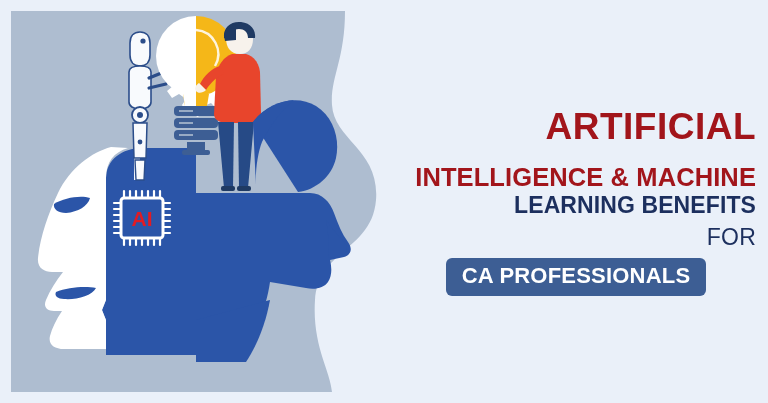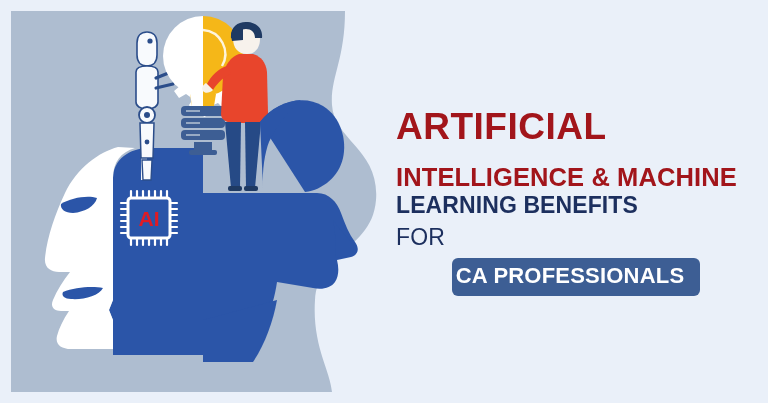--- a/index.html
+++ b/index.html
@@ -27,34 +27,34 @@
     left: 0;
     top: 0;
     width: 420px;
     height: 403px;
   }
   .bg-panel svg { display: block; }
 
   
   .illus {
     position: absolute;
-    left: 17px;
+    left: 10px;
     top: 10px;
     width: 350px;
     height: 383px;
   }
   .illus svg { display: block; overflow: visible; }
 
   
   .textblock {
     position: absolute;
     left: 396px;
     top: 108px;
     width: 360px;
-    text-align: left;
+    text-align: right;
     user-select: none;
   }
   .line1 {
     font-size: 37px;
     font-weight: 700;
     color: #a2151b;
     letter-spacing: 0.5px;
     line-height: 1.05;
     white-space: nowrap;
   }
@@ -89,21 +89,21 @@
     display: flex;
     justify-content: center;
   }
   .badge {
     display: inline-block;
     background: #3d5e94;
     color: #ffffff;
     font-size: 22px;
     font-weight: 700;
     letter-spacing: 0.2px;
-    padding: 5px 16px 7px 4px;
+    padding: 5px 16px 7px 16px;
     border-radius: 6px;
     white-space: nowrap;
   }
 </style>
 </head>
 <body>
 
 <div id="banner">
 
   <div class="bg-base"></div>

